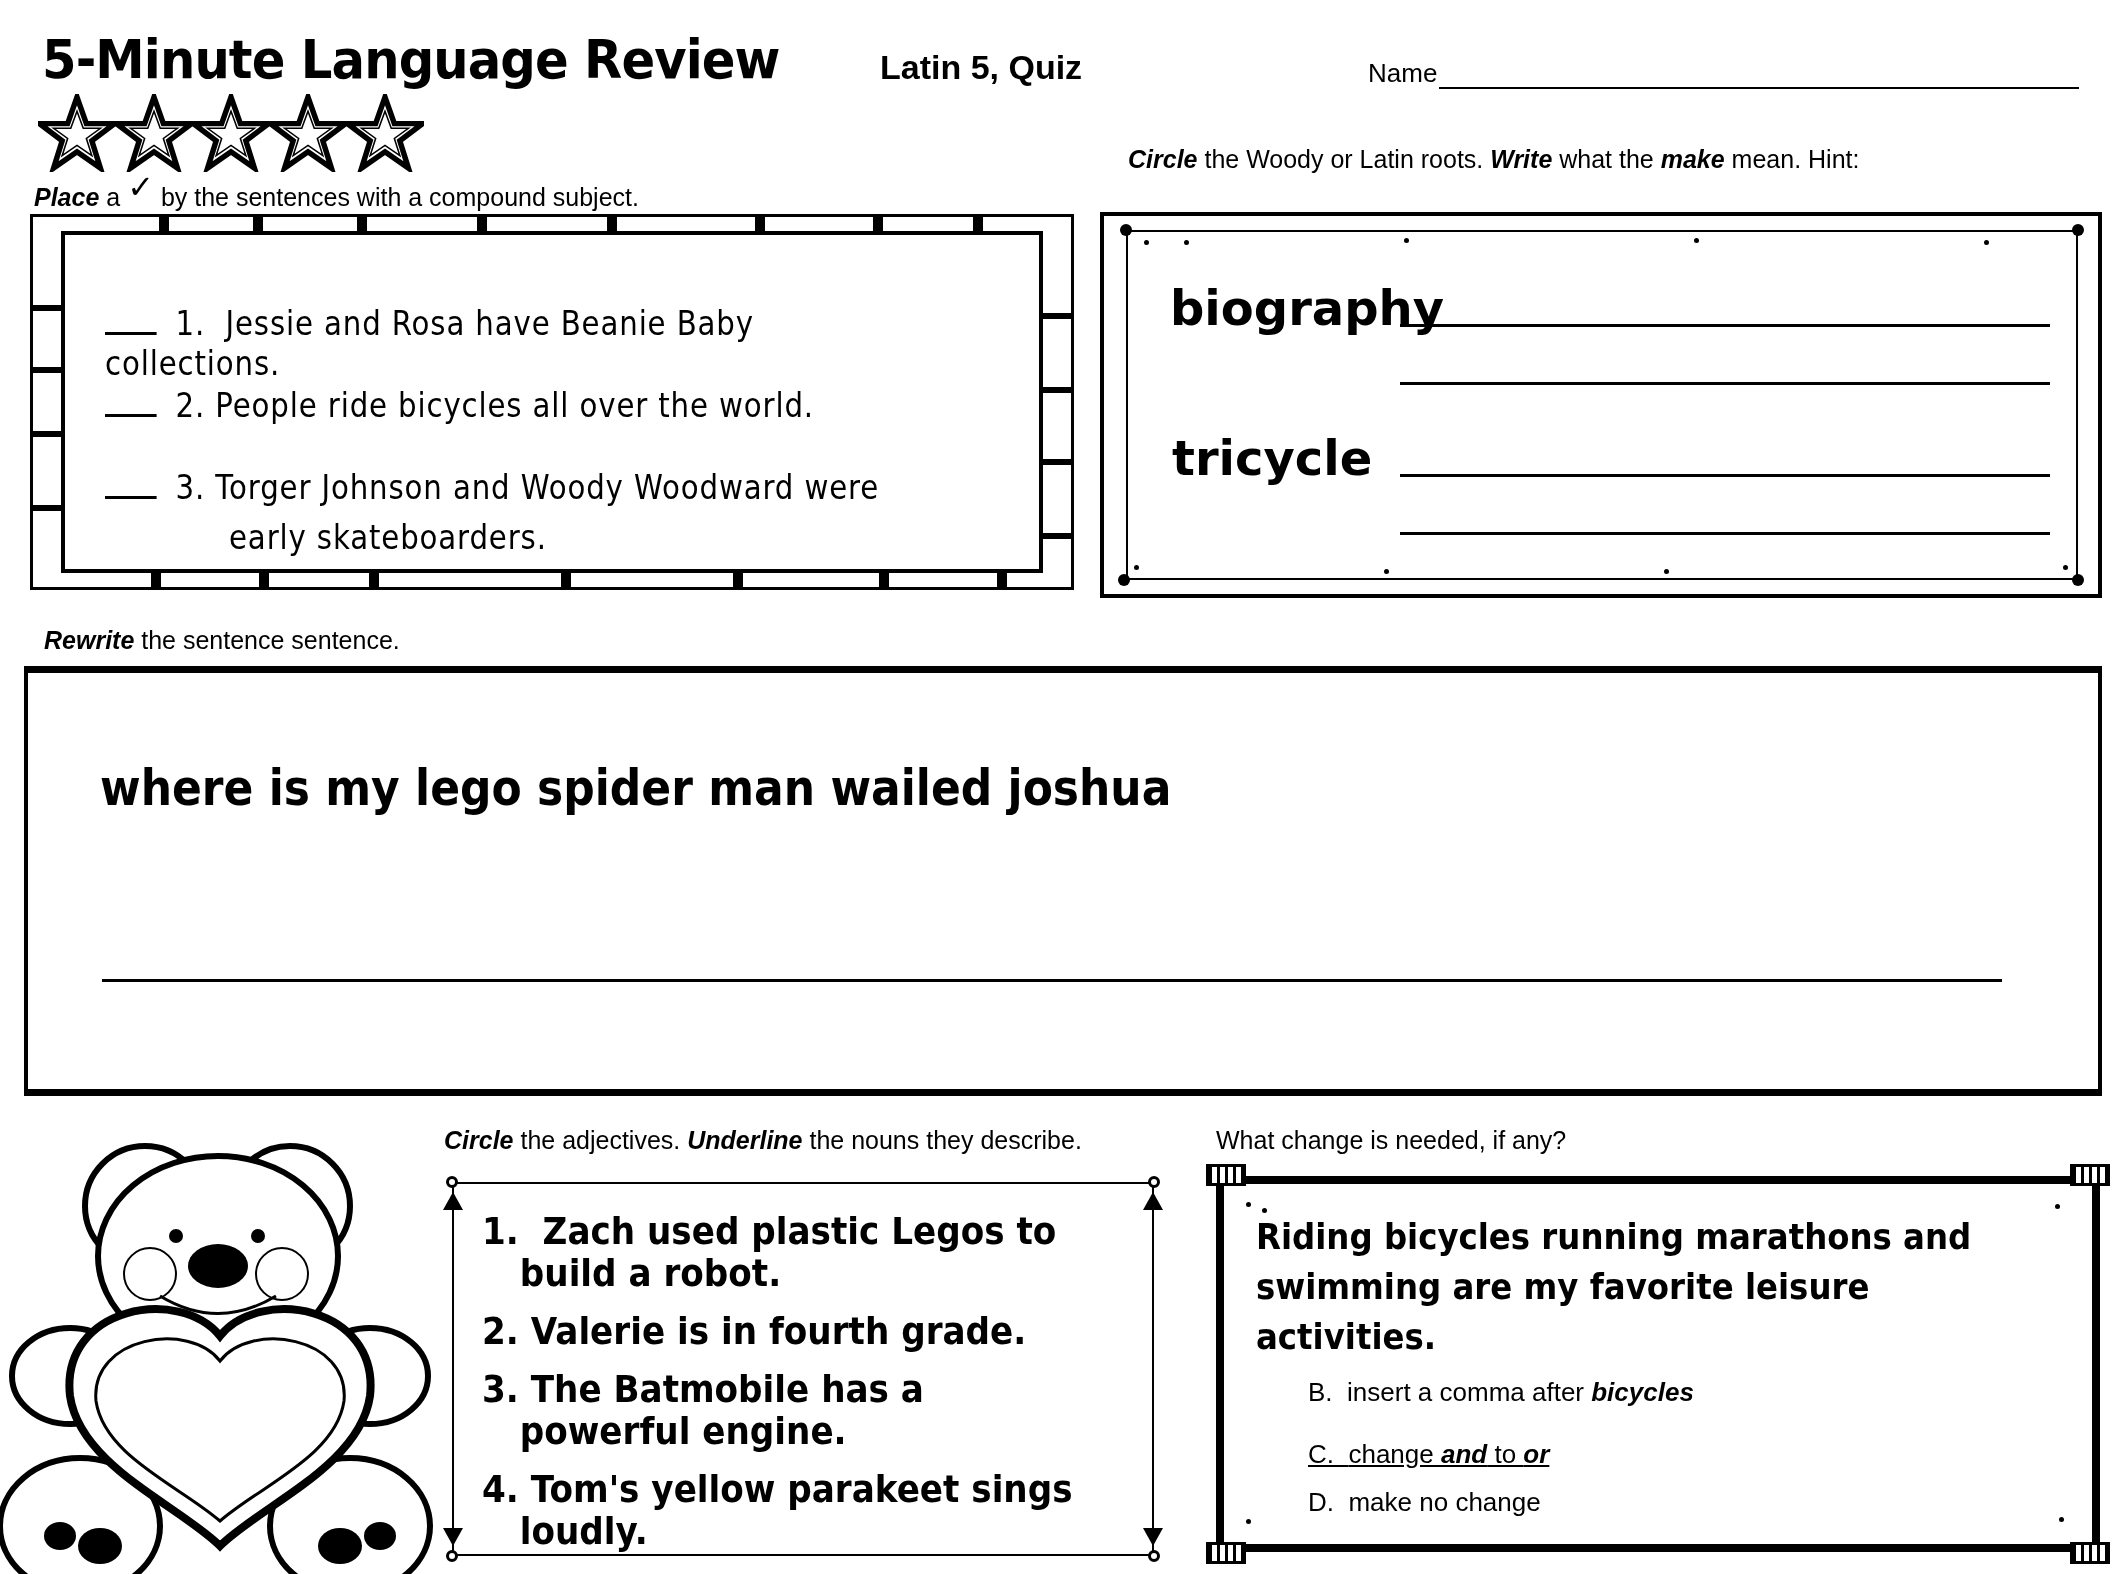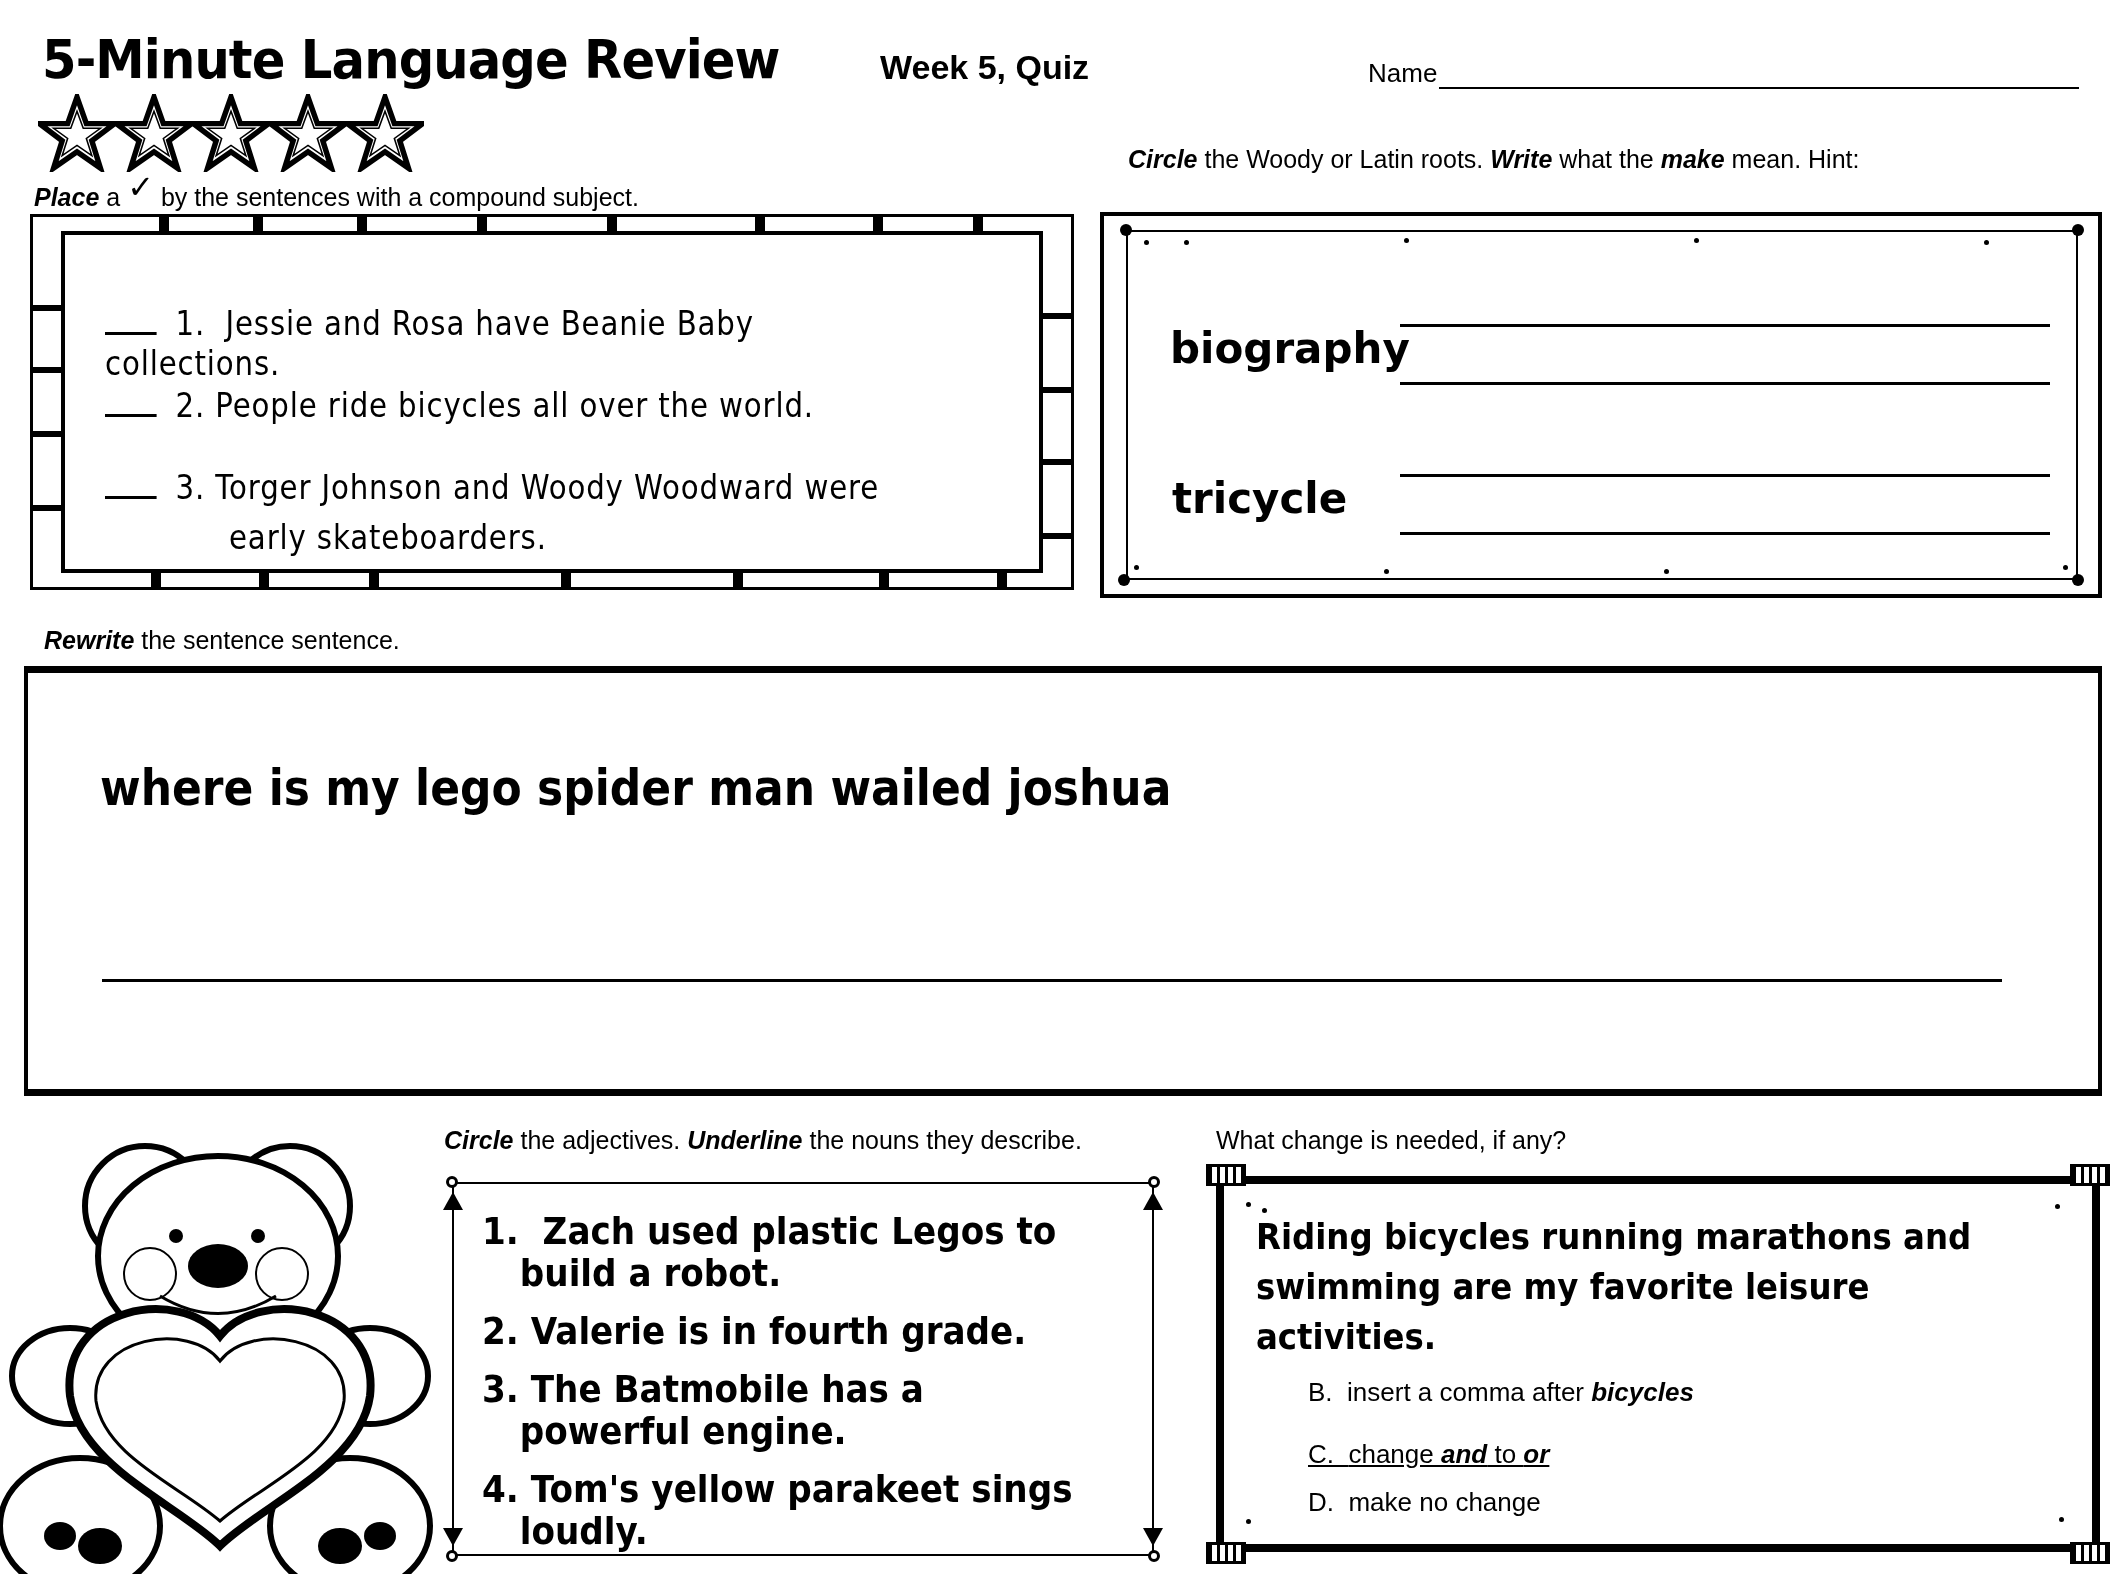--- a/index.html
+++ b/index.html
@@ -19,21 +19,21 @@
   .box1-inner { position:absolute; left:28px; top:14px; right:28px; bottom:14px; border:4px solid #000; }
   .brick-h { position:absolute; height:14px; width:10px; background:#000; }
   .brick-v { position:absolute; width:28px; height:6px; background:#000; }
   .b1-item { position:absolute; left:40px; font-size:34px; letter-spacing:1px; font-family:"DejaVu Sans", sans-serif; transform:scaleX(0.86); transform-origin:left top; }
   .blank { display:inline-block; width:60px; border-bottom:3px solid #000; margin-right:22px; }
 
   
   .box2 { left:1100px; top:212px; width:1002px; height:386px; border:4px solid #000; box-sizing:border-box; }
   .box2-inner { position:absolute; left:22px; top:14px; right:20px; bottom:14px; border:2px solid #000; }
   .dot { position:absolute; width:12px; height:12px; border-radius:50%; background:#000; }
-  .word { position:absolute; font-size:42px; font-weight:bold; font-family:"DejaVu Sans", sans-serif;margin-top:44px; }
+  .word { position:absolute; font-size:48px; font-weight:bold; font-family:"DejaVu Sans", sans-serif; }
   .wline { position:absolute; height:3px; background:#000; }
 
   
   .box3 { left:24px; top:666px; width:2078px; height:430px; border:4px solid #000; border-top-width:7px; border-bottom-width:7px; box-sizing:border-box; }
   .rewrite-sent { position:absolute; left:72px; top:86px; font-size:50px; font-weight:bold; font-family:"DejaVu Sans", sans-serif; transform:scaleX(0.88); transform-origin:left top; }
   .rewrite-line { position:absolute; left:74px; top:306px; width:1900px; height:3px; background:#000; }
 
   
   .box4 { left:446px; top:1176px; width:714px; height:386px; }
   .box4-frame { position:absolute; left:6px; top:6px; right:6px; bottom:6px; border:2px solid #000; }
@@ -50,21 +50,21 @@
   .b5-opt { position:absolute; left:102px; font-size:26px; font-family:"Liberation Sans", sans-serif; }
   .b5-opt b { font-style:italic; }
 
   .bear { left:0px; top:1126px; width:440px; height:448px; }
   .speck { position:absolute; width:5px; height:5px; background:#000; border-radius:50%; }
 </style>
 </head>
 <body>
 
 <div class="abs title">5-Minute Language Review</div>
-<div class="abs week">Week 5, Quiz</div>
+<div class="abs week">Latin 5, Quiz</div>
 <div class="abs name">
   <span>Name</span><span class="name-line"></span>
 </div>
 
 <div class="abs stars">
   <svg viewBox="0 0 100 100">
       <polygon points="50,4 62,38 98,38 69,60 80,95 50,74 20,95 31,60 2,38 38,38" fill="#fff" stroke="#000" stroke-width="7"></polygon>
       <polygon points="50,22 58,44 80,44 62,57 69,79 50,66 31,79 38,57 20,44 42,44" fill="#fff" stroke="#000" stroke-width="2"></polygon>
     </svg>
   <svg viewBox="0 0 100 100">

